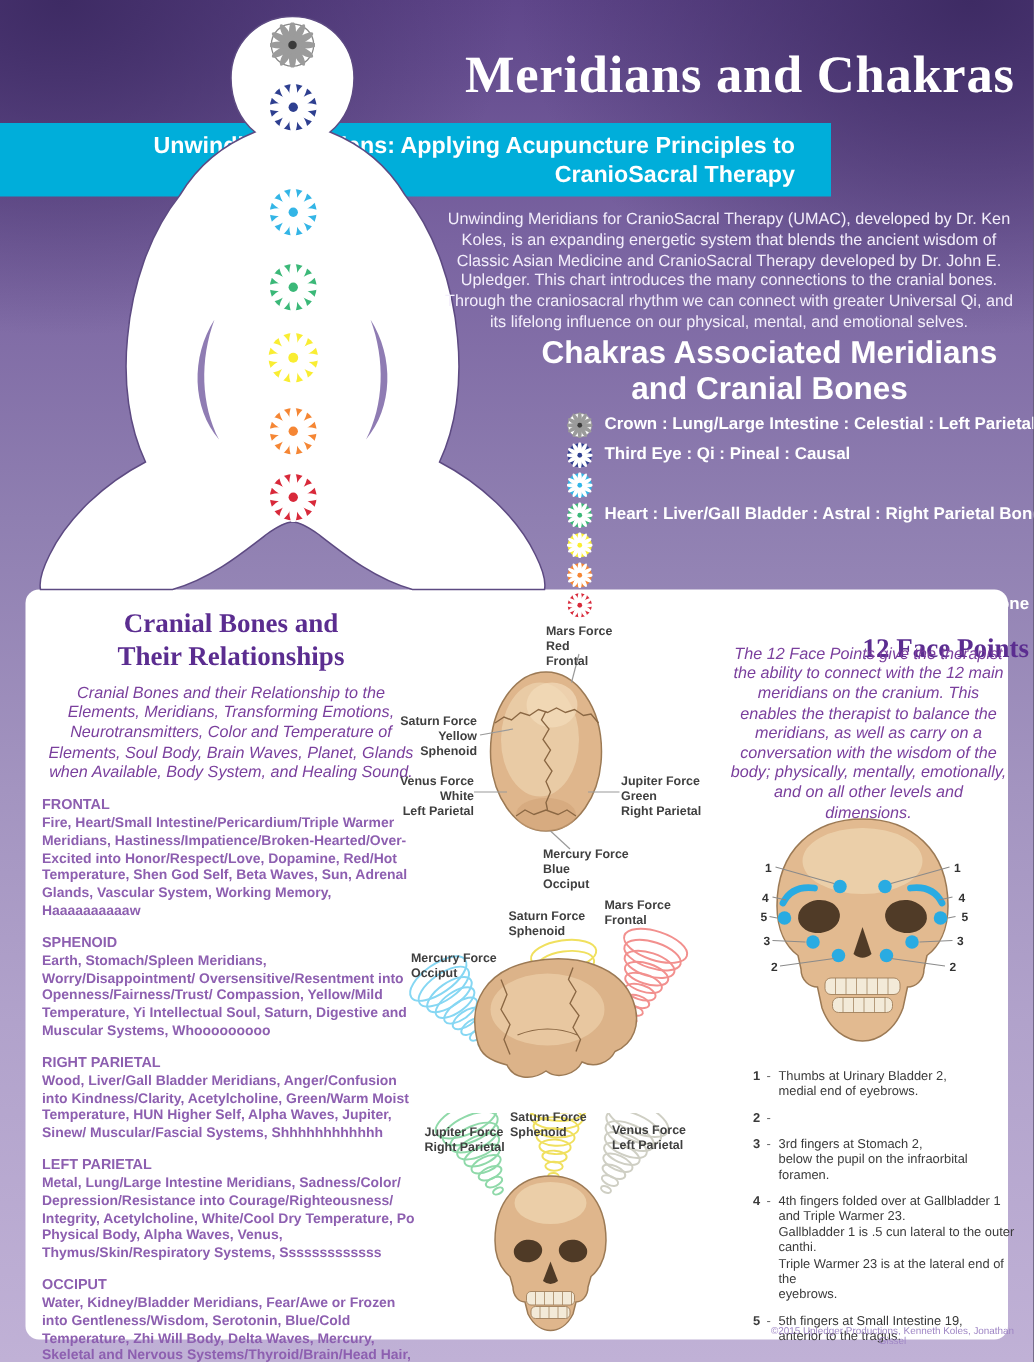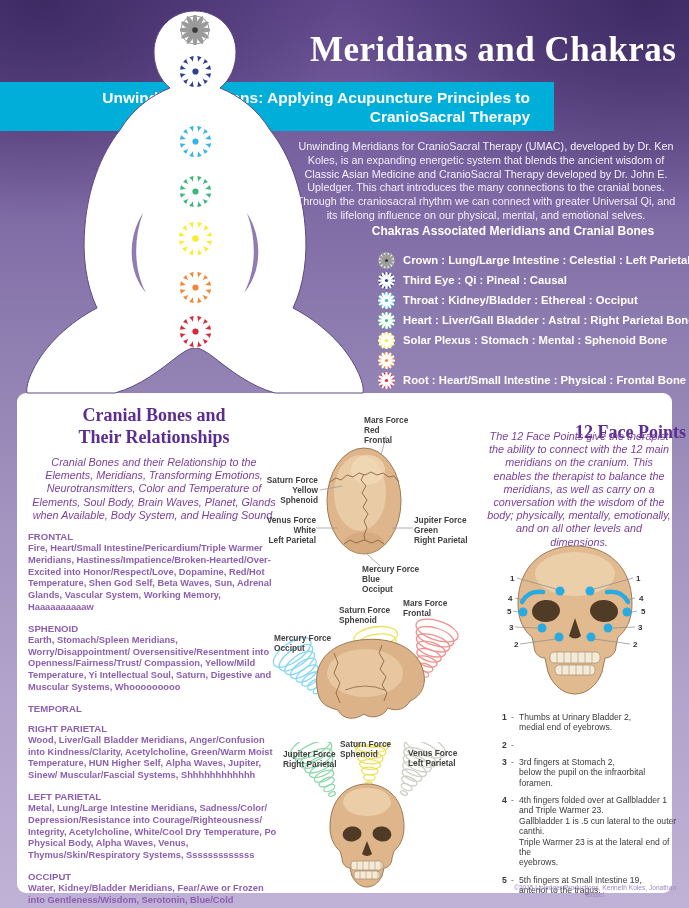--- a/index.html
+++ b/index.html
@@ -23,21 +23,21 @@
   .page-title{
     position:absolute;left:300px;top:20px;width:384px;margin:10px;text-align:left;z-index:2;
     color:#fff;font-family:"Liberation Serif",serif;font-weight:600;font-size:35px;letter-spacing:.5px;
   }
   .intro{
     position:absolute;left:290px;top:140px;width:392px;margin:0;text-align:center;z-index:2;
     color:#f3eefb;font-size:10.8px;line-height:13.8px;
   }
   .chakra-icon{position:absolute;z-index:3;line-height:0;}
   .chakra-list{position:absolute;left:345px;top:224px;width:336px;z-index:2;}
-  .chakra-list h2{margin:0 0 12px 0;text-align:center;color:#fff;font-size:12px;font-weight:bold;font-family:"Liberation Sans",sans-serif;}
+  .chakra-list h2{margin:0 0 1px 0;text-align:center;color:#fff;font-size:21px;font-weight:bold;font-family:"Liberation Sans",sans-serif;}
   .chakra-row{display:flex;align-items:center;gap:8px;height:20px;padding-left:33px;}
   .chakra-row .chakra-icon{position:static;flex:0 0 auto;}
   .chakra-label{color:#fff;font-weight:bold;font-size:11.3px;white-space:nowrap;}
   
   .panel{position:absolute;left:17px;top:393px;width:655px;height:500px;background:#fff;border-radius:9px;z-index:1;}
   
   .col-left{position:absolute;left:28px;top:404px;width:252px;z-index:2;}
   .col-left h3{
     margin:0;text-align:center;color:#5b2d90;font-family:"Liberation Serif",serif;
     font-weight:bold;font-size:18px;line-height:22px;white-space:pre-line;
@@ -263,21 +263,20 @@
             <ellipse cx="0" cy="-9.5" rx="2.7" ry="8.5" fill="#ffffff" transform="rotate(120)"></ellipse>
             <ellipse cx="0" cy="-9.5" rx="2.7" ry="8.5" fill="#ffffff" transform="rotate(150)"></ellipse>
             <ellipse cx="0" cy="-9.5" rx="2.7" ry="8.5" fill="#ffffff" transform="rotate(180)"></ellipse>
             <ellipse cx="0" cy="-9.5" rx="2.7" ry="8.5" fill="#ffffff" transform="rotate(210)"></ellipse>
             <ellipse cx="0" cy="-9.5" rx="2.7" ry="8.5" fill="#ffffff" transform="rotate(240)"></ellipse>
             <ellipse cx="0" cy="-9.5" rx="2.7" ry="8.5" fill="#ffffff" transform="rotate(270)"></ellipse>
             <ellipse cx="0" cy="-9.5" rx="2.7" ry="8.5" fill="#ffffff" transform="rotate(300)"></ellipse>
             <ellipse cx="0" cy="-9.5" rx="2.7" ry="8.5" fill="#ffffff" transform="rotate(330)"></ellipse>
     <circle r="3.2" fill="#33b5e6"></circle>
           </svg></span>
-      <span class="chakra-label">Throat : Kidney/Bladder : Ethereal : Occiput</span>
     </div>
     <div class="chakra-row">
       <span class="chakra-icon"><svg width="17" height="17" viewBox="-17 -17 34 34">
     <circle r="16" fill="#3bb878" stroke="none" stroke-width="1"></circle>
             <ellipse cx="0" cy="-9.5" rx="2.7" ry="8.5" fill="#ffffff" transform="rotate(0)"></ellipse>
             <ellipse cx="0" cy="-9.5" rx="2.7" ry="8.5" fill="#ffffff" transform="rotate(30)"></ellipse>
             <ellipse cx="0" cy="-9.5" rx="2.7" ry="8.5" fill="#ffffff" transform="rotate(60)"></ellipse>
             <ellipse cx="0" cy="-9.5" rx="2.7" ry="8.5" fill="#ffffff" transform="rotate(90)"></ellipse>
             <ellipse cx="0" cy="-9.5" rx="2.7" ry="8.5" fill="#ffffff" transform="rotate(120)"></ellipse>
             <ellipse cx="0" cy="-9.5" rx="2.7" ry="8.5" fill="#ffffff" transform="rotate(150)"></ellipse>
@@ -301,21 +300,20 @@
             <ellipse cx="0" cy="-9.5" rx="2.7" ry="8.5" fill="#ffffff" transform="rotate(120)"></ellipse>
             <ellipse cx="0" cy="-9.5" rx="2.7" ry="8.5" fill="#ffffff" transform="rotate(150)"></ellipse>
             <ellipse cx="0" cy="-9.5" rx="2.7" ry="8.5" fill="#ffffff" transform="rotate(180)"></ellipse>
             <ellipse cx="0" cy="-9.5" rx="2.7" ry="8.5" fill="#ffffff" transform="rotate(210)"></ellipse>
             <ellipse cx="0" cy="-9.5" rx="2.7" ry="8.5" fill="#ffffff" transform="rotate(240)"></ellipse>
             <ellipse cx="0" cy="-9.5" rx="2.7" ry="8.5" fill="#ffffff" transform="rotate(270)"></ellipse>
             <ellipse cx="0" cy="-9.5" rx="2.7" ry="8.5" fill="#ffffff" transform="rotate(300)"></ellipse>
             <ellipse cx="0" cy="-9.5" rx="2.7" ry="8.5" fill="#ffffff" transform="rotate(330)"></ellipse>
     <circle r="3.2" fill="#f9ed32"></circle>
           </svg></span>
-      <span class="chakra-label">Solar Plexus : Stomach : Mental : Sphenoid Bone</span>
     </div>
     <div class="chakra-row">
       <span class="chakra-icon"><svg width="17" height="17" viewBox="-17 -17 34 34">
     <circle r="16" fill="#f58634" stroke="none" stroke-width="1"></circle>
             <ellipse cx="0" cy="-9.5" rx="2.7" ry="8.5" fill="#ffffff" transform="rotate(0)"></ellipse>
             <ellipse cx="0" cy="-9.5" rx="2.7" ry="8.5" fill="#ffffff" transform="rotate(30)"></ellipse>
             <ellipse cx="0" cy="-9.5" rx="2.7" ry="8.5" fill="#ffffff" transform="rotate(60)"></ellipse>
             <ellipse cx="0" cy="-9.5" rx="2.7" ry="8.5" fill="#ffffff" transform="rotate(90)"></ellipse>
             <ellipse cx="0" cy="-9.5" rx="2.7" ry="8.5" fill="#ffffff" transform="rotate(120)"></ellipse>
             <ellipse cx="0" cy="-9.5" rx="2.7" ry="8.5" fill="#ffffff" transform="rotate(150)"></ellipse>
@@ -357,21 +355,20 @@
     <p class="col-intro">Cranial Bones and their Relationship to the Elements, Meridians, Transforming Emotions, Neurotransmitters, Color and Temperature of Elements, Soul Body, Brain Waves, Planet, Glands when Available, Body System, and Healing Sound.</p>
     <div class="sec">
       <p class="sec-title">FRONTAL</p>
       <p class="sec-body">Fire, Heart/Small Intestine/Pericardium/Triple Warmer Meridians, Hastiness/Impatience/Broken-Hearted/Over-Excited into Honor/Respect/Love, Dopamine, Red/Hot Temperature, Shen God Self, Beta Waves, Sun, Adrenal Glands, Vascular System, Working Memory, Haaaaaaaaaaw</p>
     </div>
     <div class="sec">
       <p class="sec-title">SPHENOID</p>
       <p class="sec-body">Earth, Stomach/Spleen Meridians, Worry/Disappointment/ Oversensitive/Resentment into Openness/Fairness/Trust/ Compassion, Yellow/Mild Temperature, Yi Intellectual Soul, Saturn, Digestive and Muscular Systems, Whooooooooo</p>
     </div>
     <div class="sec">
-      <p class="sec-title">TEMPORAL</p>
     </div>
     <div class="sec">
       <p class="sec-title">RIGHT PARIETAL</p>
       <p class="sec-body">Wood, Liver/Gall Bladder Meridians, Anger/Confusion into Kindness/Clarity, Acetylcholine, Green/Warm Moist Temperature, HUN Higher Self, Alpha Waves, Jupiter, Sinew/ Muscular/Fascial Systems, Shhhhhhhhhhhh</p>
     </div>
     <div class="sec">
       <p class="sec-title">LEFT PARIETAL</p>
       <p class="sec-body">Metal, Lung/Large Intestine Meridians, Sadness/Color/ Depression/Resistance into Courage/Righteousness/ Integrity, Acetylcholine, White/Cool Dry Temperature, Po Physical Body, Alpha Waves, Venus, Thymus/Skin/Respiratory Systems, Sssssssssssss</p>
     </div>
     <div class="sec">

